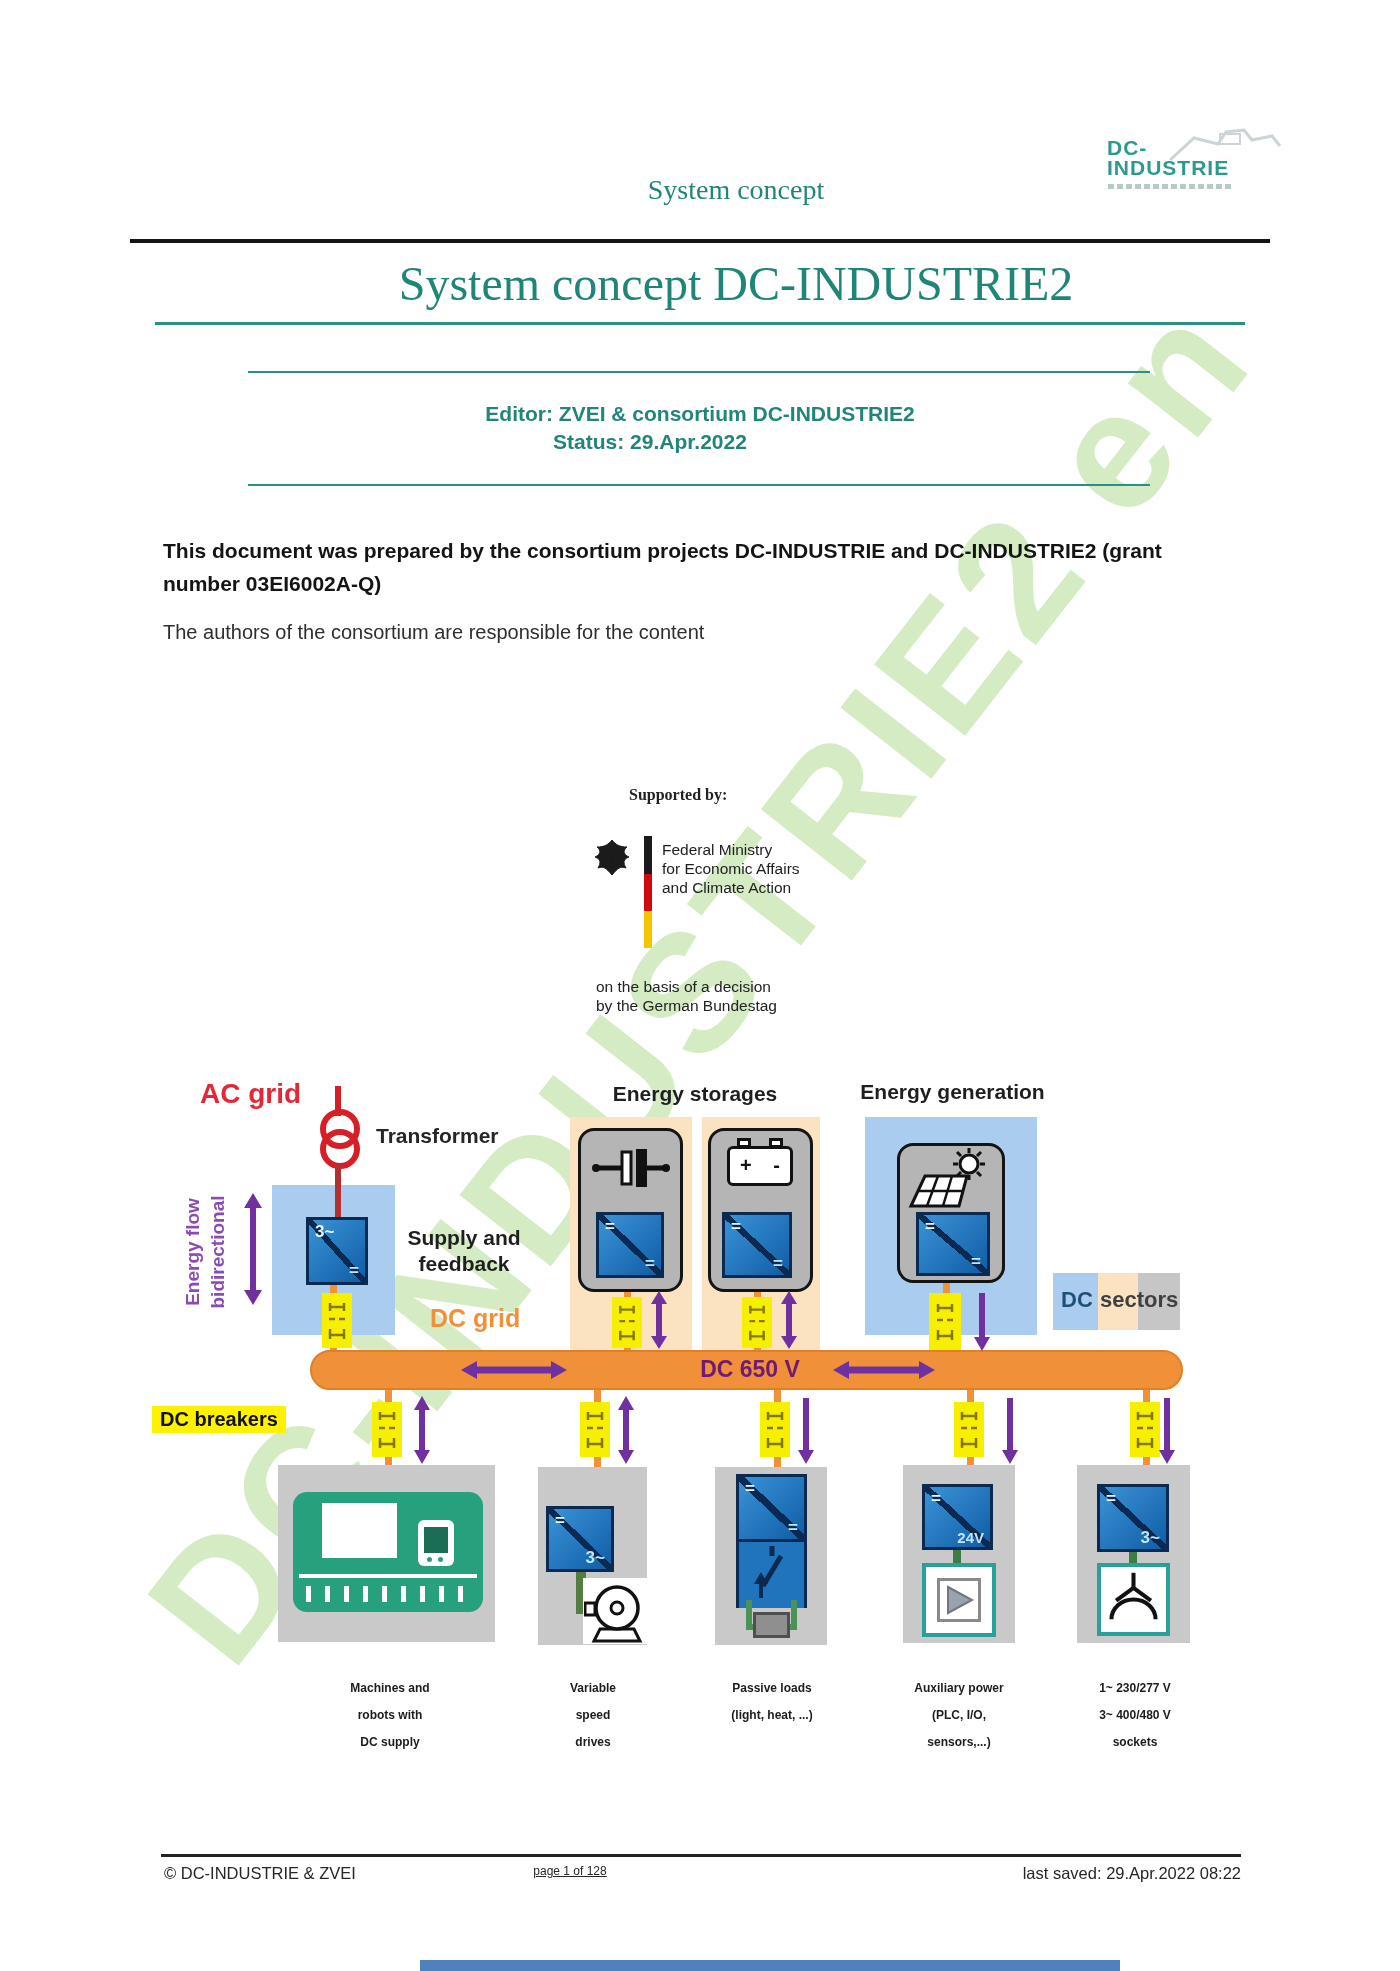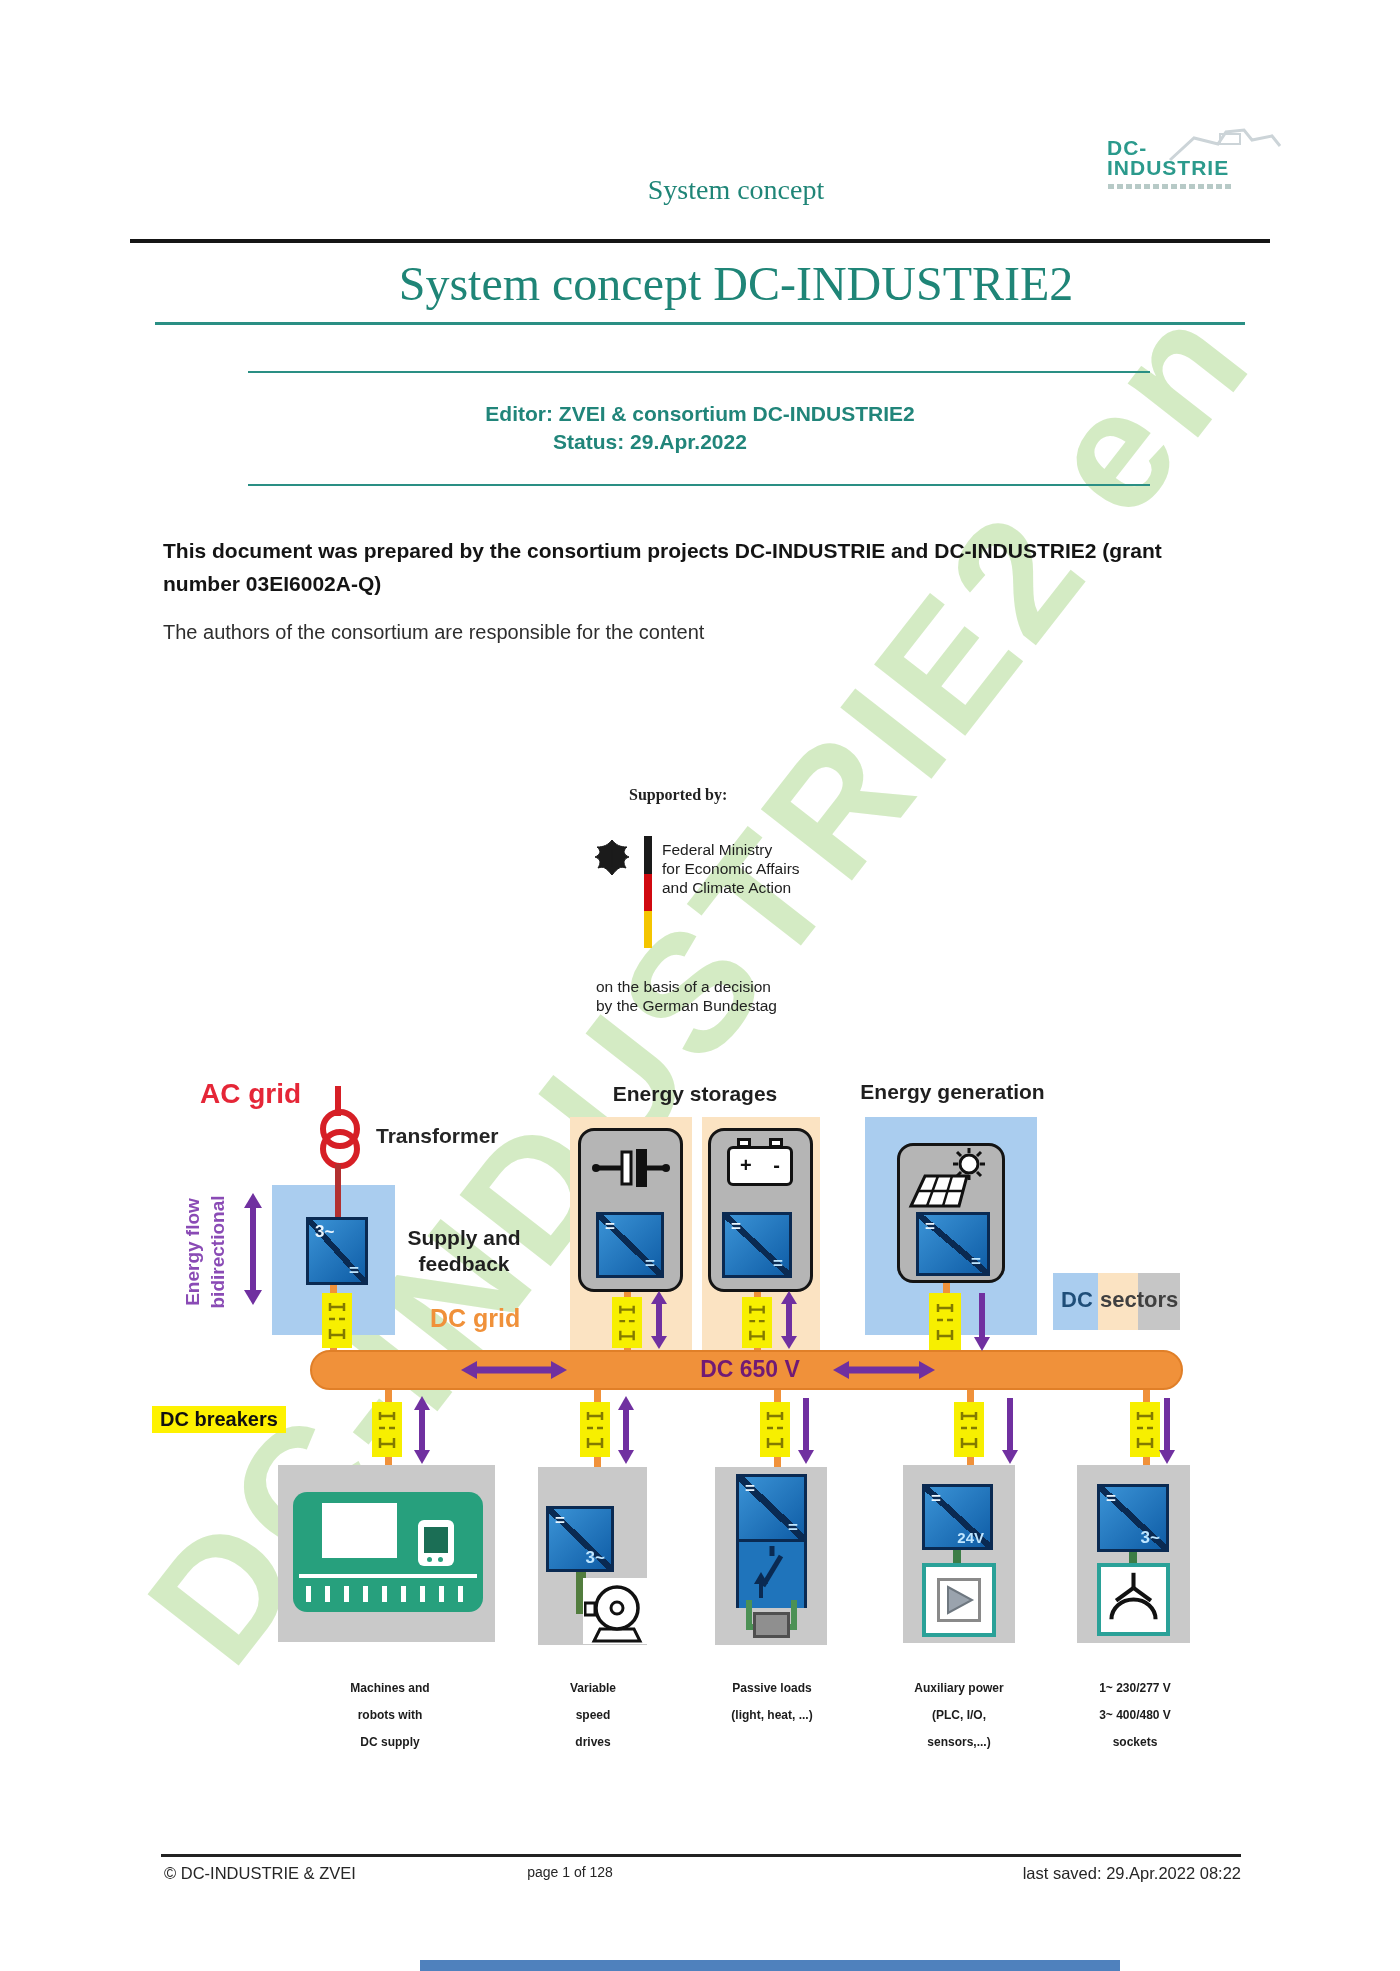--- a/index.html
+++ b/index.html
@@ -475,18 +475,18 @@
     <div>sensors,...)</div>
   </div>
   <div class="load-label" style="left:1055px;top:1652px;width:160px;">
     <div>1~ 230/277 V</div>
     <div>3~ 400/480 V</div>
     <div>sockets</div>
   </div>
 
   <div class="rule" style="left:161px;top:1854px;width:1080px;height:3px;background:#222;"></div>
   <div class="abs z" style="left:164px;top:1864px;font-size:16.5px;color:#262626;">© DC-INDUSTRIE &amp; ZVEI</div>
-  <div class="abs z ctr" style="left:0;width:1140px;top:1864px;font-size:14px;color:#262626;">page 1 of 128</div>
+  <div class="abs z ctr" style="left:0;width:1140px;top:1864px;font-size:12px;color:#262626;text-decoration:underline;">page 1 of 128</div>
   <div class="abs z" style="left:941px;top:1864px;width:300px;text-align:right;font-size:16.5px;color:#262626;">last saved: 29.Apr.2022 08:22</div>
 
   <div class="abs" style="left:420px;top:1960px;width:700px;height:11px;background:#4f81bd;z-index:2;"></div>
 
 </div>
 
 </body></html>

